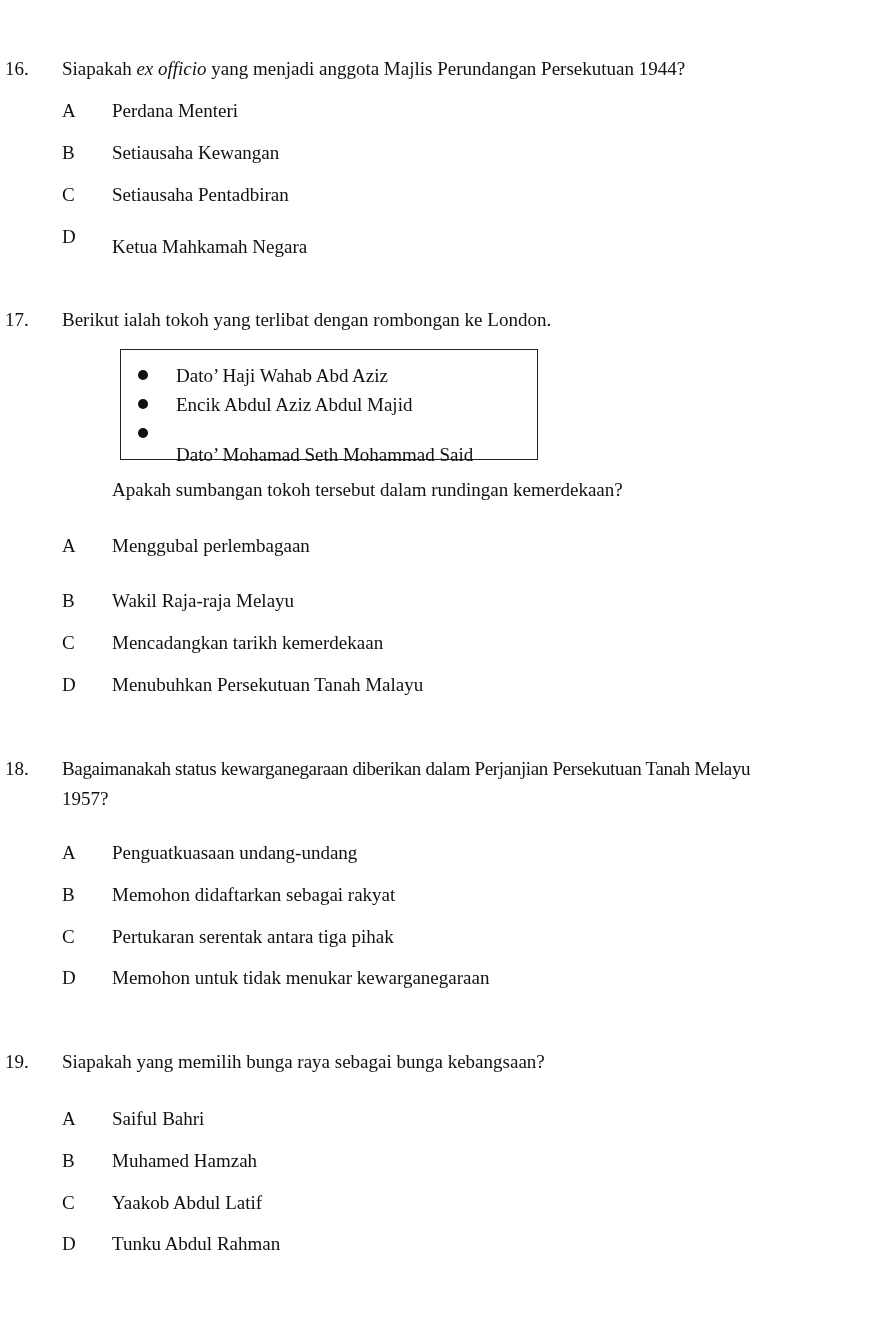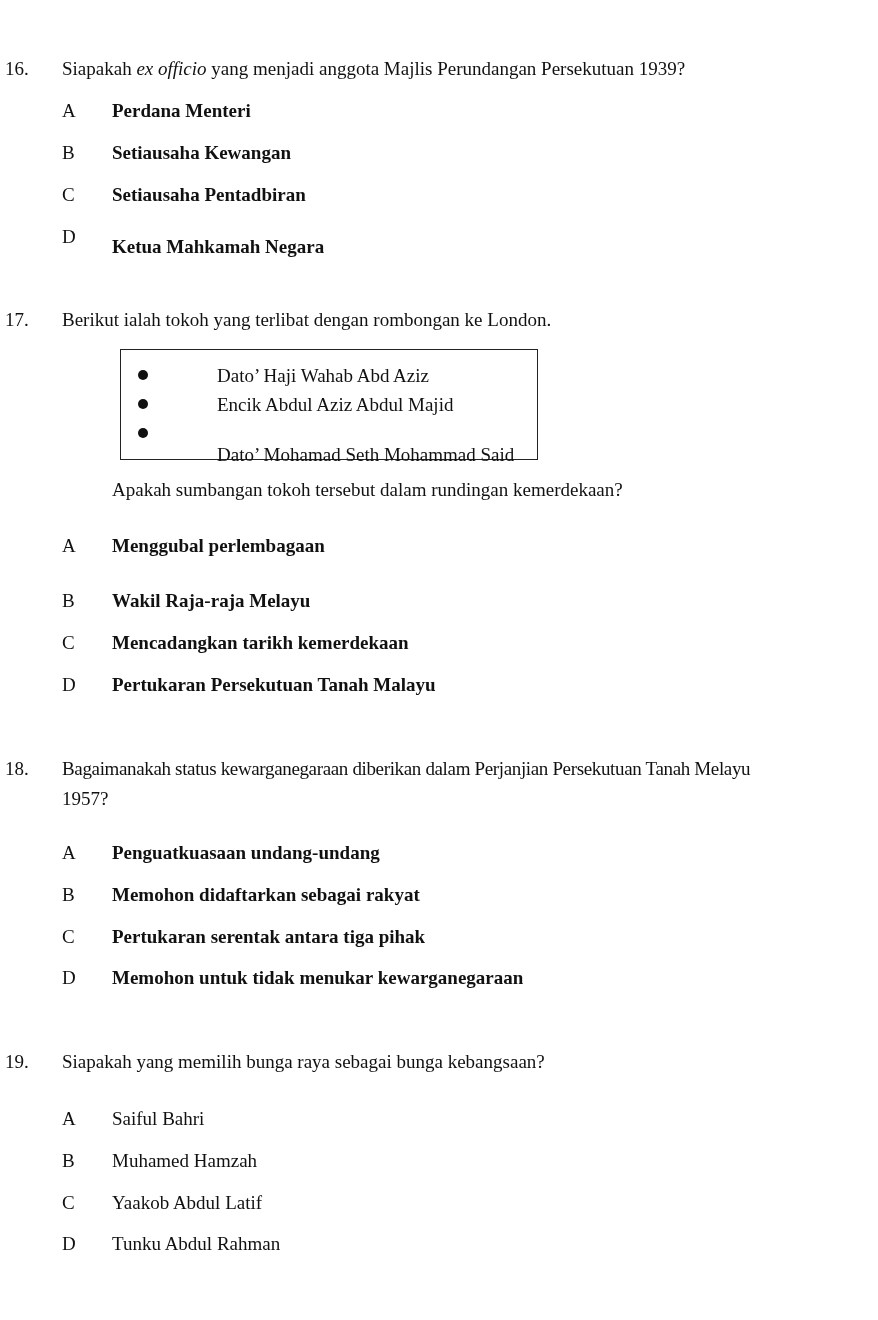--- a/index.html
+++ b/index.html
@@ -5,40 +5,40 @@
   html, body { margin: 0; padding: 0; background: #ffffff; }
   body {
     width: 878px; height: 1320px; position: relative; overflow: hidden;
     font-family: "Liberation Serif", "DejaVu Serif", serif;
     color: #111111; font-size: 19px;
   }
   .abs { position: absolute; white-space: nowrap; line-height: 22px; text-align: right; }
   .qnum { left: 5px; }
   .qtext { left: 62px; }
   .opt-letter { left: 62px; }
-  .opt-text { left: 112px; font-weight: bold; }
+  .opt-text { left: 112px; }
   .opt-letter-19 { left: 62px; }
   .opt-text-19 { left: 112px; }
   em { font-style: italic; }
   .box {
     position: absolute; left: 120px; top: 349px; width: 418px; height: 111px;
     border: 1.5px solid #222; box-sizing: border-box;
   }
   .bullet {
     position: absolute; left: 138px; width: 10px; height: 10px; border-radius: 50%;
     background: #111;
   }
-  .box-item { left: 176px; margin-left: 41px; }
+  .box-item { left: 176px; }
 </style>
 </head>
 <body>
 
 <div>
   <span class="abs qnum" style="top:58px">16.</span>
-  <span class="abs qtext" style="top:58px"><span>Siapakah </span><em>ex officio</em><span> yang menjadi anggota Majlis Perundangan Persekutuan 1939?</span></span>
+  <span class="abs qtext" style="top:58px"><span>Siapakah </span><em>ex officio</em><span> yang menjadi anggota Majlis Perundangan Persekutuan 1944?</span></span>
 
   <span class="abs opt-letter" style="top:100px">A</span>
   <span class="abs opt-text" style="top:100px">Perdana Menteri</span>
   <span class="abs opt-letter" style="top:142px">B</span>
   <span class="abs opt-text" style="top:142px">Setiausaha Kewangan</span>
   <span class="abs opt-letter" style="top:184px">C</span>
   <span class="abs opt-text" style="top:184px">Setiausaha Pentadbiran</span>
   <span class="abs opt-letter" style="top:226px">D</span>
   <span class="abs opt-text" style="top:236px">Ketua Mahkamah Negara</span>
 </div>
@@ -57,21 +57,21 @@
 
   <span class="abs" style="top:479px; left:112px">Apakah sumbangan tokoh tersebut dalam rundingan kemerdekaan?</span>
 
   <span class="abs opt-letter" style="top:535px">A</span>
   <span class="abs opt-text" style="top:535px">Menggubal perlembagaan</span>
   <span class="abs opt-letter" style="top:590px">B</span>
   <span class="abs opt-text" style="top:590px">Wakil Raja-raja Melayu</span>
   <span class="abs opt-letter" style="top:632px">C</span>
   <span class="abs opt-text" style="top:632px">Mencadangkan tarikh kemerdekaan</span>
   <span class="abs opt-letter" style="top:674px">D</span>
-  <span class="abs opt-text" style="top:674px">Pertukaran Persekutuan Tanah Malayu</span>
+  <span class="abs opt-text" style="top:674px">Menubuhkan Persekutuan Tanah Malayu</span>
 </div>
 
 <div>
   <span class="abs qnum" style="top:758px">18.</span>
   <span class="abs qtext" style="top:758px; letter-spacing:-0.35px">Bagaimanakah status kewarganegaraan diberikan dalam Perjanjian Persekutuan Tanah Melayu</span>
   <span class="abs qtext" style="top:788px">1957?</span>
 
   <span class="abs opt-letter" style="top:842px">A</span>
   <span class="abs opt-text" style="top:842px">Penguatkuasaan undang-undang</span>
   <span class="abs opt-letter" style="top:884px">B</span>

